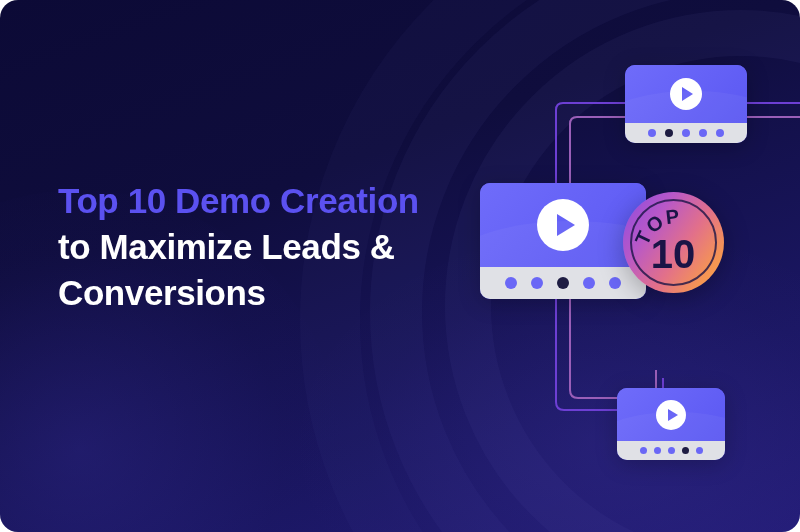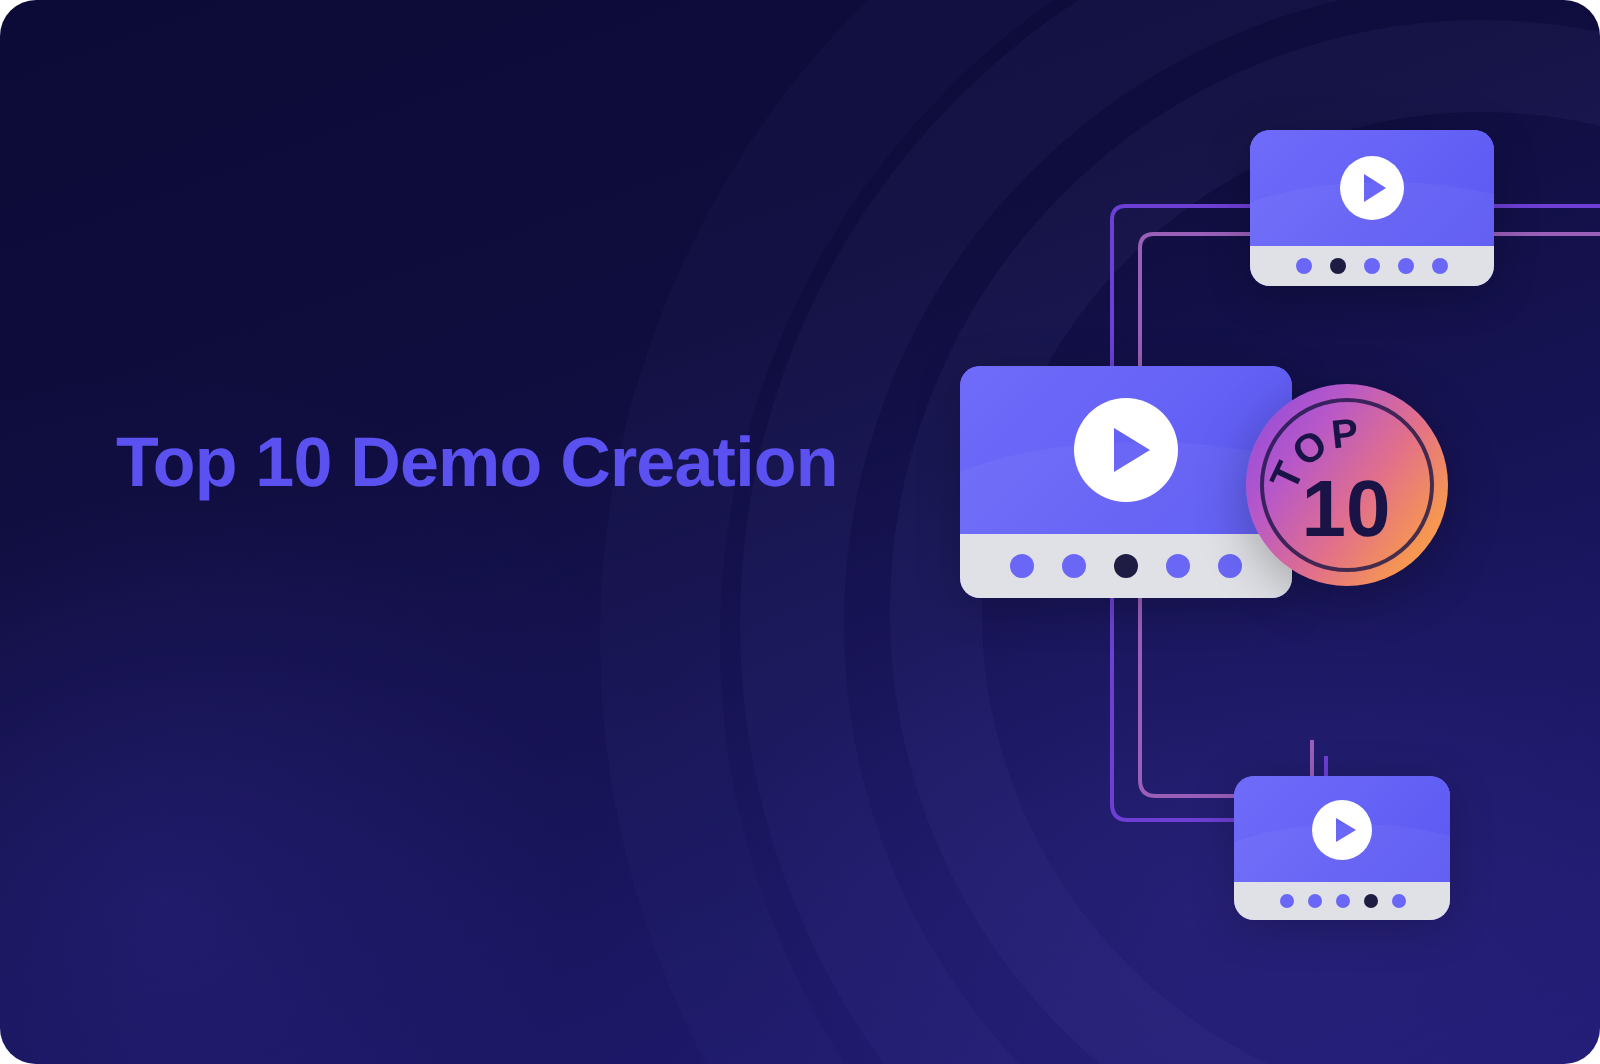--- a/index.html
+++ b/index.html
@@ -71,21 +71,21 @@
   .headline {
     position: absolute;
     left: 58px;
     top: 178px;
     width: 400px;
     font-weight: 700;
     font-size: 35px;
     line-height: 46px;
     letter-spacing: -0.4px;
   }
-  .headline .line-accent { color: #5b51f0; display: block; margin-top: 31px; }
+  .headline .line-accent { color: #5b51f0; display: block; }
   .headline .line-white  { color: #ffffff; display: block; }
 
   
   .connectors {
     position: absolute;
     inset: 0;
     pointer-events: none;
   }
 
   
@@ -209,20 +209,22 @@
     <path d="M 570,298 L 570,390 Q 570,398 578,398 L 648,398 Q 656,398 656,390 L 656,386" fill="none" stroke="#9a5fb8" stroke-width="2" stroke-linecap="round"></path>
 
     <line x1="556" y1="170" x2="556" y2="184" stroke="#6d3fd4" stroke-width="2"></line>
     <line x1="570" y1="170" x2="570" y2="184" stroke="#9a5fb8" stroke-width="2"></line>
     <line x1="663" y1="378" x2="663" y2="390" stroke="#6d3fd4" stroke-width="2"></line>
     <line x1="656" y1="370" x2="656" y2="390" stroke="#9a5fb8" stroke-width="2"></line>
   </svg>
 
   <div class="headline">
     <span class="line-accent">Top 10 Demo Creation</span>
+    <span class="line-white">to Maximize Leads &amp;</span>
+    <span class="line-white">Conversions</span>
   </div>
 
   <div class="player" id="player-top">
     <div class="screen">
       <div class="play-btn">
         <div class="play-tri"></div>
       </div>
     </div>
     <div class="controls">
       <span class="dot"></span>

